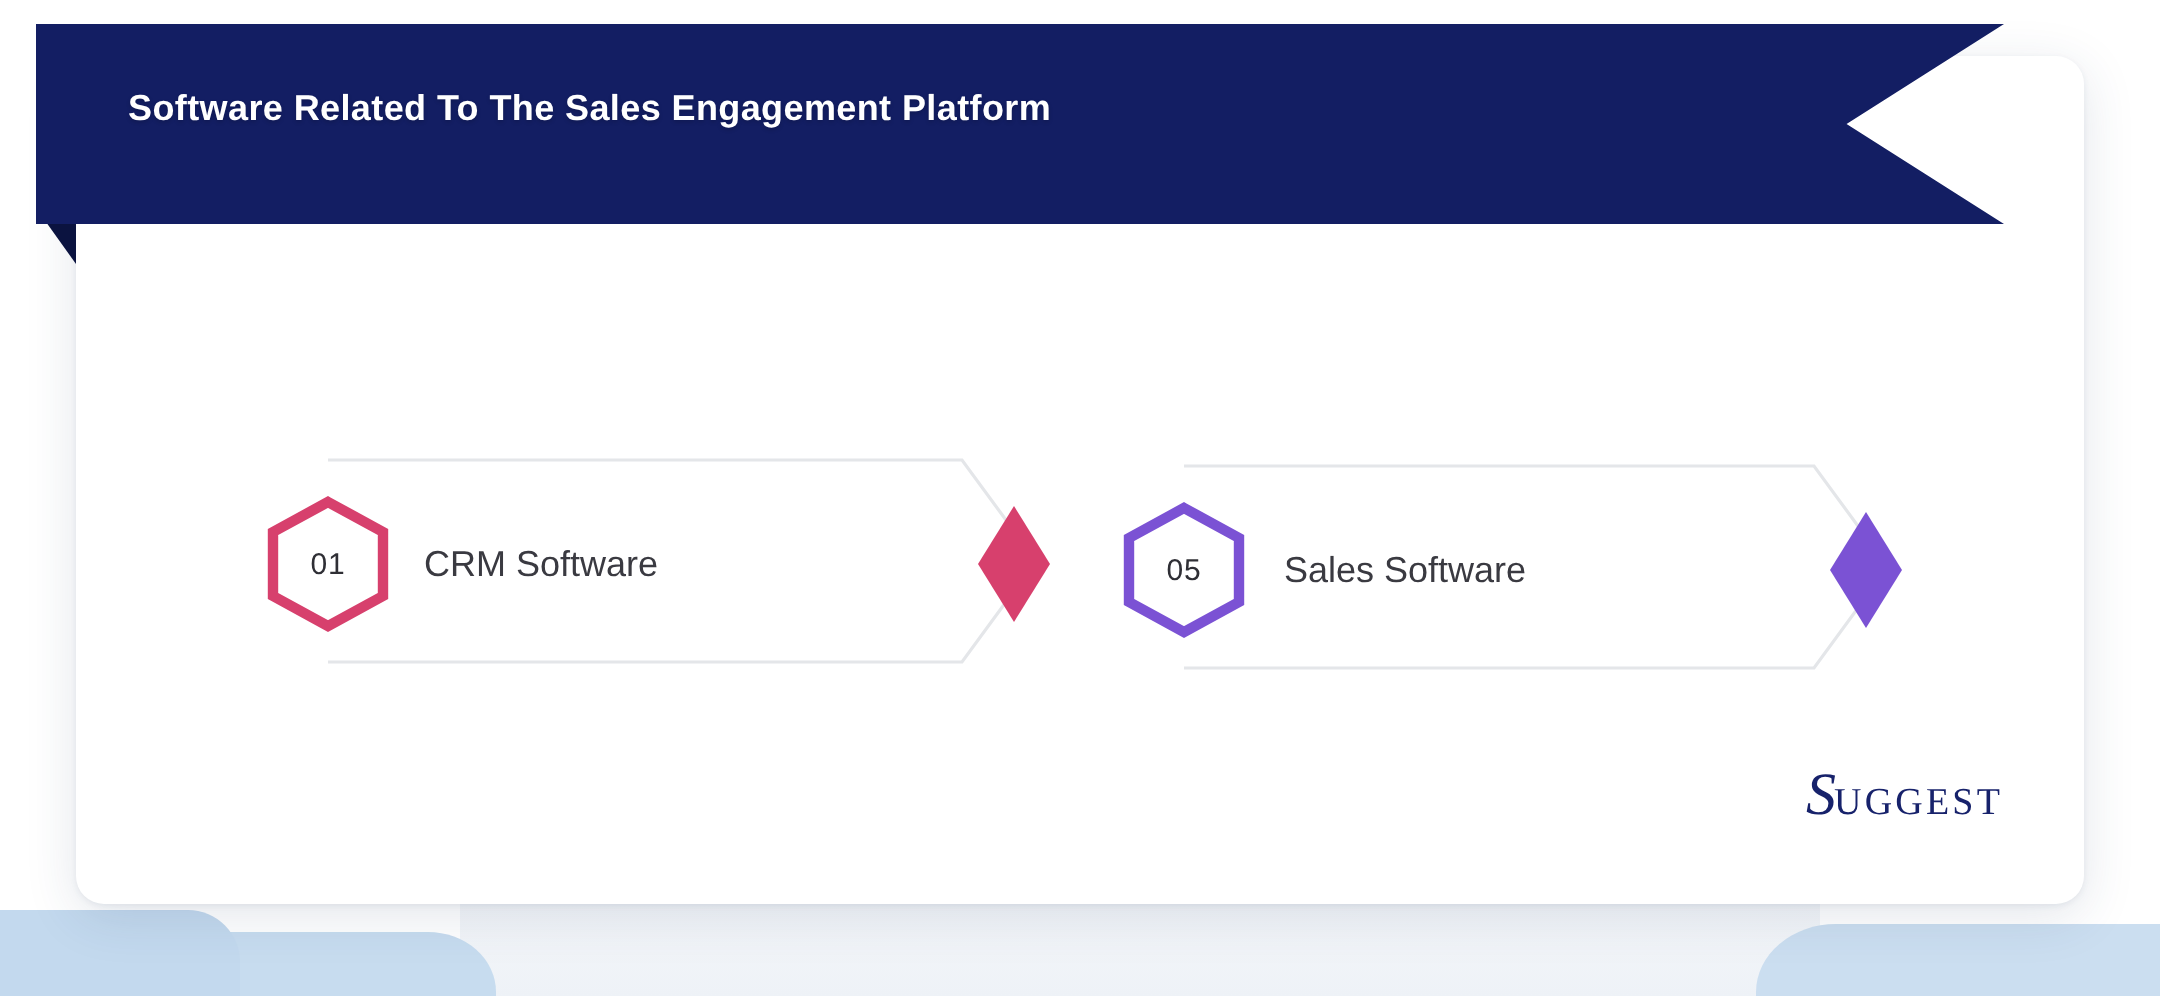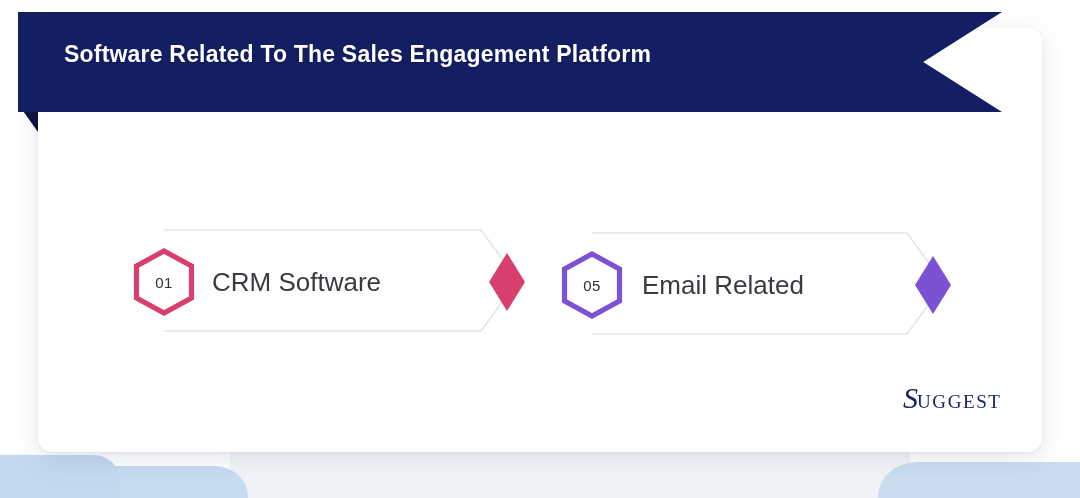--- a/index.html
+++ b/index.html
@@ -58,21 +58,21 @@
   }
   .banner {
     position:absolute; left:0; top:0; width:984px; height:100px;
     background:#131e63;
     clip-path:polygon(0 0, 100% 0, 100% 0, 92% 50%, 100% 100%, 100% 100%, 0 100%);
   }
   .banner-title {
     position:absolute; left:46px; top:0; height:84px;
     display:flex; align-items:center;
     color:#ffffff;
-    font-size:23px;
+    font-size:18px;
     font-weight:bold;
     letter-spacing:0.2px;
     white-space:nowrap;
     text-shadow:0 1px 2px rgba(0,0,0,0.18);
   }
 
   
   #flow { position:absolute; left:0; top:0; width:1080px; height:394px; z-index:4; }
 
   .flow-item { position:absolute; }
@@ -96,21 +96,21 @@
   }
 
   .tip { position:absolute; top:29px; width:40px; height:58px; }
   .tip svg { display:block; }
   .item-0 .tip { left:354px; }
   .item-1 .tip { left:352px; }
 
   .flow-label {
     position:absolute; top:24px; height:68px;
     display:flex; align-items:center;
-    font-size:26px; color:#3a3a41; white-space:nowrap;
+    font-size:18px; color:#3a3a41; white-space:nowrap;
   }
   .item-0 .flow-label { left:79px; }
   .item-1 .flow-label { left:81px; }
 
   
   #logo {
     position:absolute; left:888px; top:392px; z-index:5;
     font-family:"Liberation Serif", serif;
     color:#17226b;
     line-height:1;
@@ -168,21 +168,21 @@
       <svg width="360" height="113" viewBox="0 0 360 113">
         <path d="M1 6 L316 6 L353 56.5 L316 107 L1 107" fill="none" stroke="#e4e6e9" stroke-width="1.6"></path>
       </svg>
     </div>
     <div class="hex">
       <svg width="62" height="68" viewBox="0 0 62 68">
         <polygon points="31,3 58.5,18 58.5,50 31,65 3.5,50 3.5,18" fill="#ffffff" stroke="#7b52d4" stroke-width="5.2"></polygon>
       </svg>
     </div>
     <div class="hex-num">05</div>
-    <div class="flow-label">Email Related</div>
+    <div class="flow-label">Sales Software</div>
     <div class="tip">
       <svg width="40" height="58" viewBox="0 0 40 58">
         <polygon points="20,0 38,29 20,58 2,29" fill="#7b52d4"></polygon>
       </svg>
     </div>
   </div>
 
 </div>
 
 <div id="logo">

